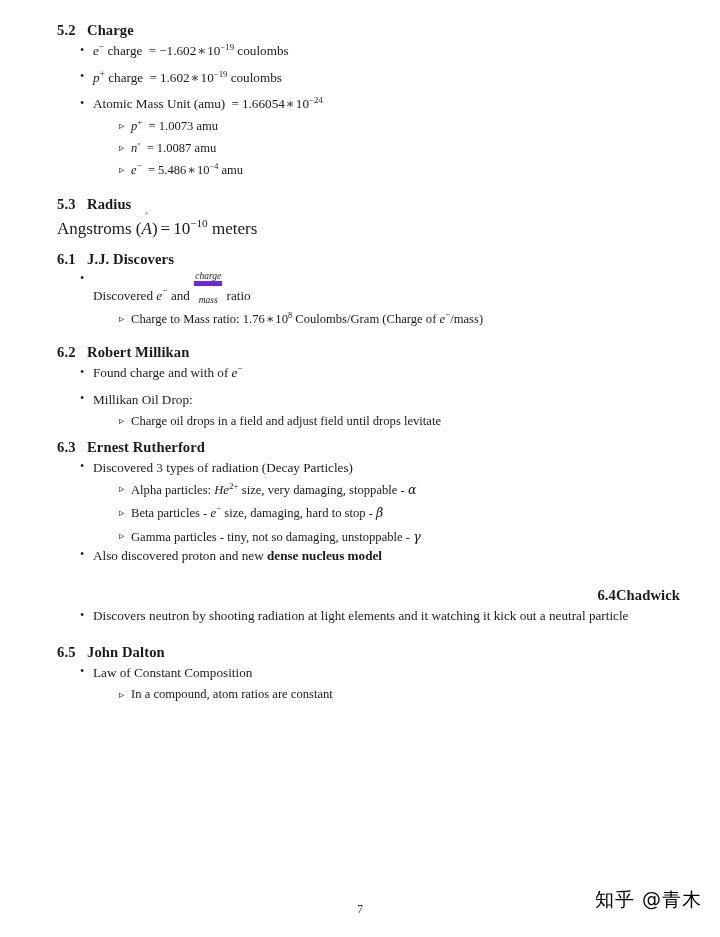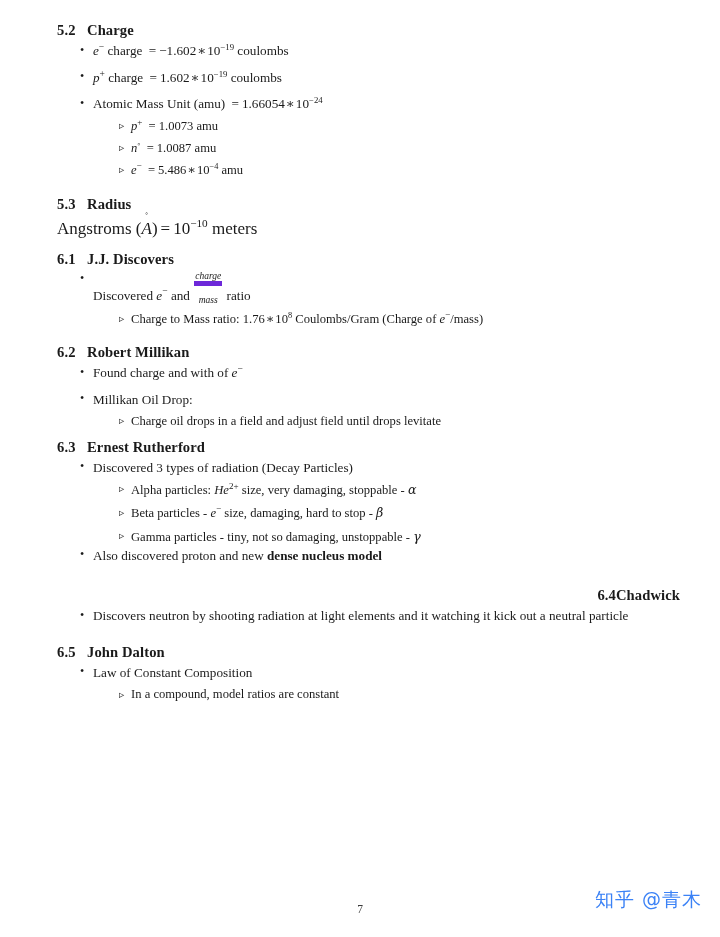--- a/index.html
+++ b/index.html
@@ -156,21 +156,21 @@
     font-size: 11.5px;
     color: #3a3a3a;
   }
 
   .watermark {
     position: absolute;
     right: 18px;
     bottom: 24px;
     font-family: "DejaVu Sans", sans-serif;
     font-size: 19px;
-    color: #3b82f6;
+    color: #000000;
     letter-spacing: 1px;
     user-select: none;
     white-space: nowrap;
   }
 </style>
 </head>
 <body>
 
 <div class="page">
 
@@ -311,21 +311,21 @@
   </ul>
 
   <h2 class="h-sub sec-6-5">
     <span class="num">6.5</span><span>John Dalton</span>
   </h2>
 
   <ul class="lvl1">
     <li class="bullet tight">
       <span>Law of Constant Composition</span>
       <ul class="lvl2">
-        <li class="tri">In a compound, model ratios are constant</li>
+        <li class="tri">In a compound, atom ratios are constant</li>
       </ul>
     </li>
   </ul>
 
   <div class="folio">7</div>
   <div class="watermark">知乎 @青木</div>
 
 </div>
 
 </body></html>

